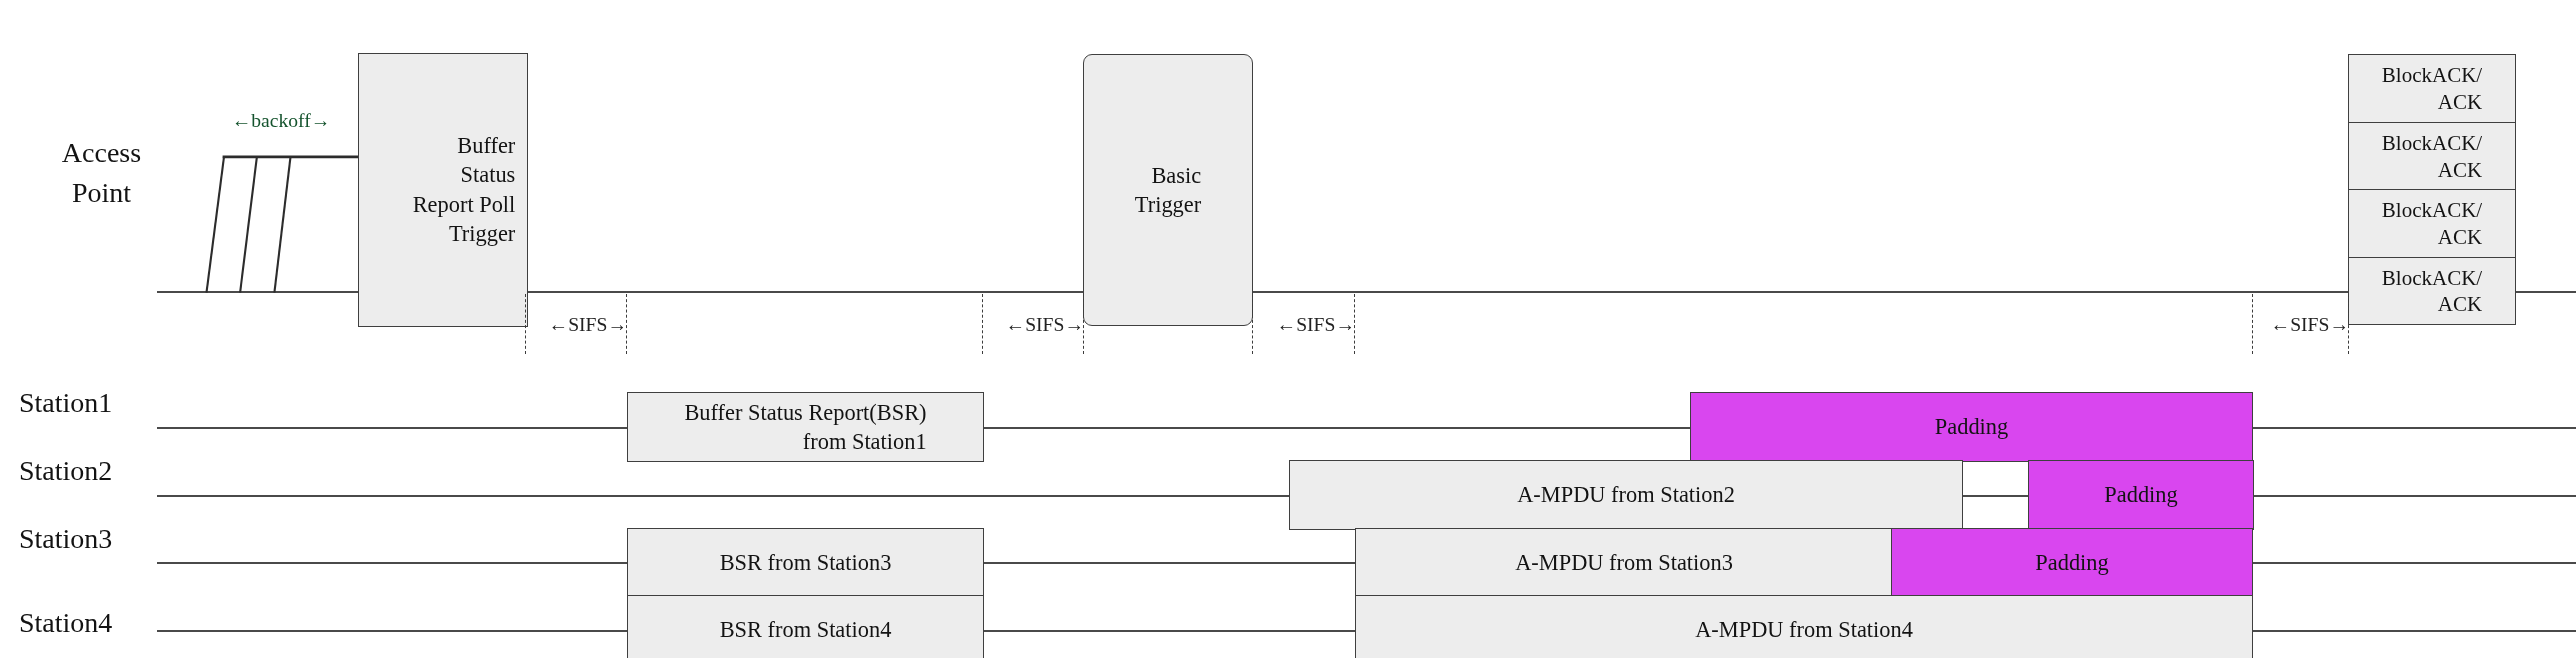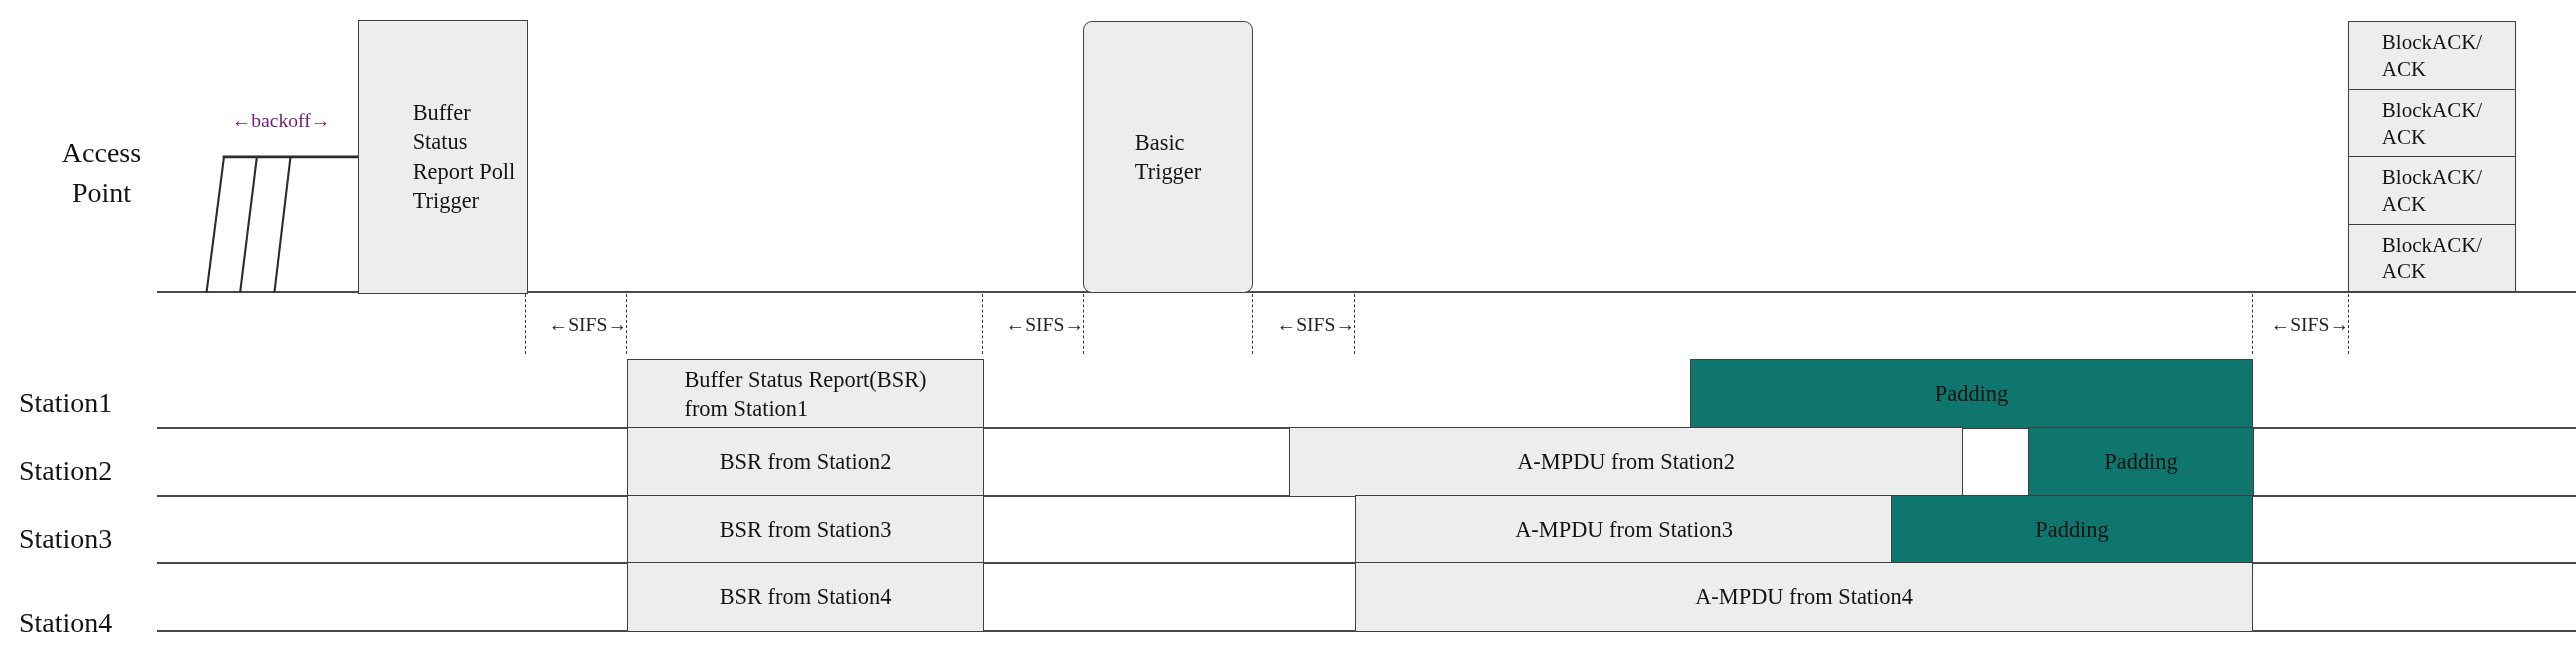--- a/index.html
+++ b/index.html
@@ -15,38 +15,39 @@
   .side-label{
     font-size:28px;line-height:1.18;
     white-space:pre-line;
   }
   .ap-label{text-align:center;line-height:1.42;}
   .box{
     position:absolute;box-sizing:border-box;
     background:#ededed;
     border:1.4px solid #3f3f3f;
     display:flex;align-items:center;justify-content:center;
-    text-align:left;
+    text-align:right;
     font-size:22.4px;line-height:1.3;
     white-space:pre-line;
+    margin-top:33px;
   }
-  .box.white{background:#0f766e;}
+  .box.white{background:#d946ef;}
   .box.small{font-size:21px;line-height:1.25;}
   .hline{position:absolute;background:#4a4a4a;height:2.1px;}
   .dash{
     position:absolute;width:0;height:60px;top:294px;
     border-left:1.4px dashed #3c3c3c;
   }
   .sifs-label{
     position:absolute;top:314px;
     text-align:right;font-size:19.6px;
     color:#222222;
   }
   .arrow-label{
-    position:absolute;text-align:center;font-size:19.6px;color:#701a75;
+    position:absolute;text-align:center;font-size:19.6px;color:#14532d;
   }
 </style>
 </head>
 <body>
 
 <div class="canvas">
 
   <div class="abs side-label ap-label" style="left:28px;top:133px;width:147px;">Access
 Point</div>
 
@@ -99,21 +100,20 @@
   <div class="abs side-label" style="left:19px;top:522px;">Station3</div>
   <div class="abs side-label" style="left:19px;top:590px;margin-top:16px;">Station4</div>
 
   <div class="hline" style="left:157px;top:427px;width:2419px;"></div>
   <div class="hline" style="left:157px;top:495px;width:2419px;"></div>
   <div class="hline" style="left:157px;top:562px;width:2419px;"></div>
   <div class="hline" style="left:157px;top:630px;width:2419px;"></div>
 
   <div class="box" style="left:627px;top:359px;width:357px;height:70px;">Buffer Status Report(BSR)
 from Station1</div>
-  <div class="box" style="left:627px;top:427px;width:357px;height:70px;">BSR from Station2</div>
   <div class="box" style="left:627px;top:495px;width:357px;height:70px;">BSR from Station3</div>
   <div class="box" style="left:627px;top:562px;width:357px;height:70px;">BSR from Station4</div>
 
   <div class="box white" style="left:1690px;top:359px;width:563px;height:70px;">Padding</div>
 
   <div class="box" style="left:1289px;top:427px;width:674px;height:70px;">A-MPDU from Station2</div>
   <div class="box white" style="left:2028px;top:427px;width:226px;height:70px;">Padding</div>
 
   <div class="box" style="left:1355px;top:495px;width:538px;height:70px;">A-MPDU from Station3</div>
   <div class="box white" style="left:1891px;top:495px;width:362px;height:70px;">Padding</div>

